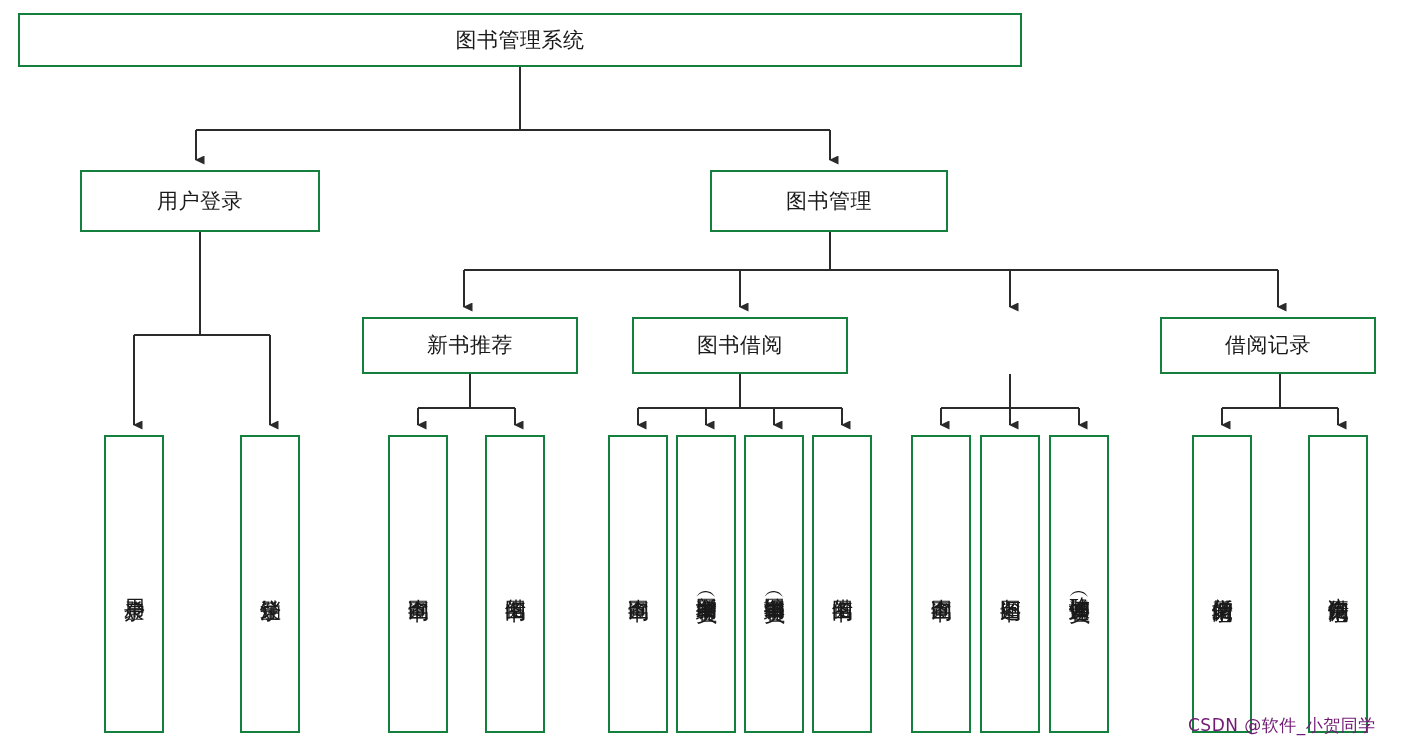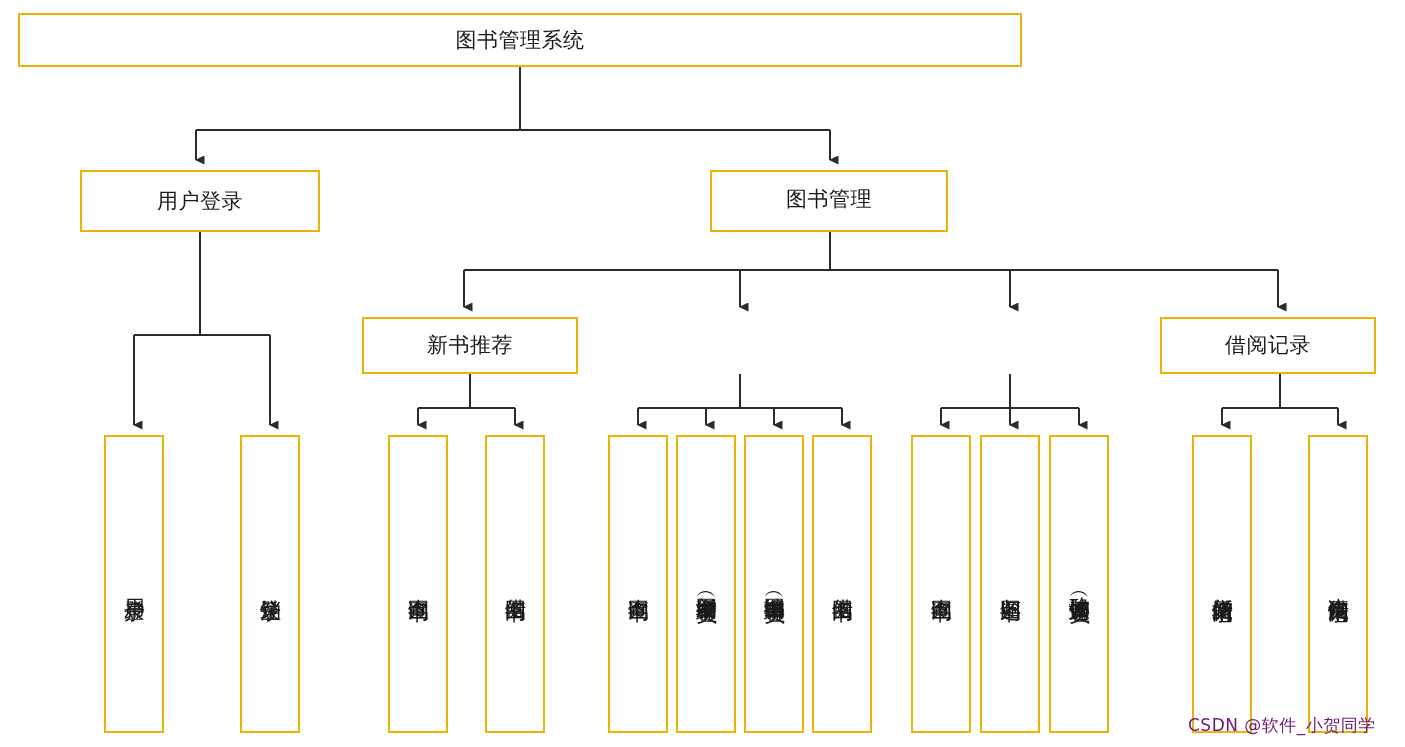--- a/index.html
+++ b/index.html
@@ -22,21 +22,21 @@
     position: absolute;
     left: 0;
     top: 0;
     width: 1405px;
     height: 747px;
   }
   .node {
     position: absolute;
     box-sizing: border-box;
     background: #ffffff;
-    border: 2px solid #eab308;
+    border: 2px solid #15803d;
     display: flex;
     align-items: center;
     justify-content: center;
     z-index: 2;
   }
   .node-label {
     color: #1a1a1a;
     font-size: 21px;
     line-height: 1.15;
     letter-spacing: 0.5px;
@@ -128,27 +128,30 @@
     </g>
   </svg>
 
   <div class="node root" style="left:18px; top:13px; width:1004px; height:54px;">
     <span class="node-label">图书管理系统</span>
   </div>
 
   <div class="node level2" style="left:80px; top:170px; width:240px; height:62px;">
     <span class="node-label">用户登录</span>
   </div>
-  <div class="node level2" style="left:710px; top:170px; width:238px; height:62px;font-family:Liberation Mono, monospace;">
+  <div class="node level2" style="left:710px; top:170px; width:238px; height:62px;">
     <span class="node-label">图书管理</span>
   </div>
 
   <div class="node level3" style="left:362px; top:317px; width:216px; height:57px;">
     <span class="node-label">新书推荐</span>
   </div>
+  <div class="node level3" style="left:632px; top:317px; width:216px; height:57px;">
+    <span class="node-label">图书借阅</span>
+  </div>
   <div class="node level3" style="left:1160px; top:317px; width:216px; height:57px;">
     <span class="node-label">借阅记录</span>
   </div>
 
   <div class="node leaf" style="left:104px; top:435px; width:60px; height:298px;">
     <span class="node-label">用户登录</span>
   </div>
   <div class="node leaf" style="left:240px; top:435px; width:60px; height:298px;">
     <span class="node-label">注销登录</span>
   </div>

